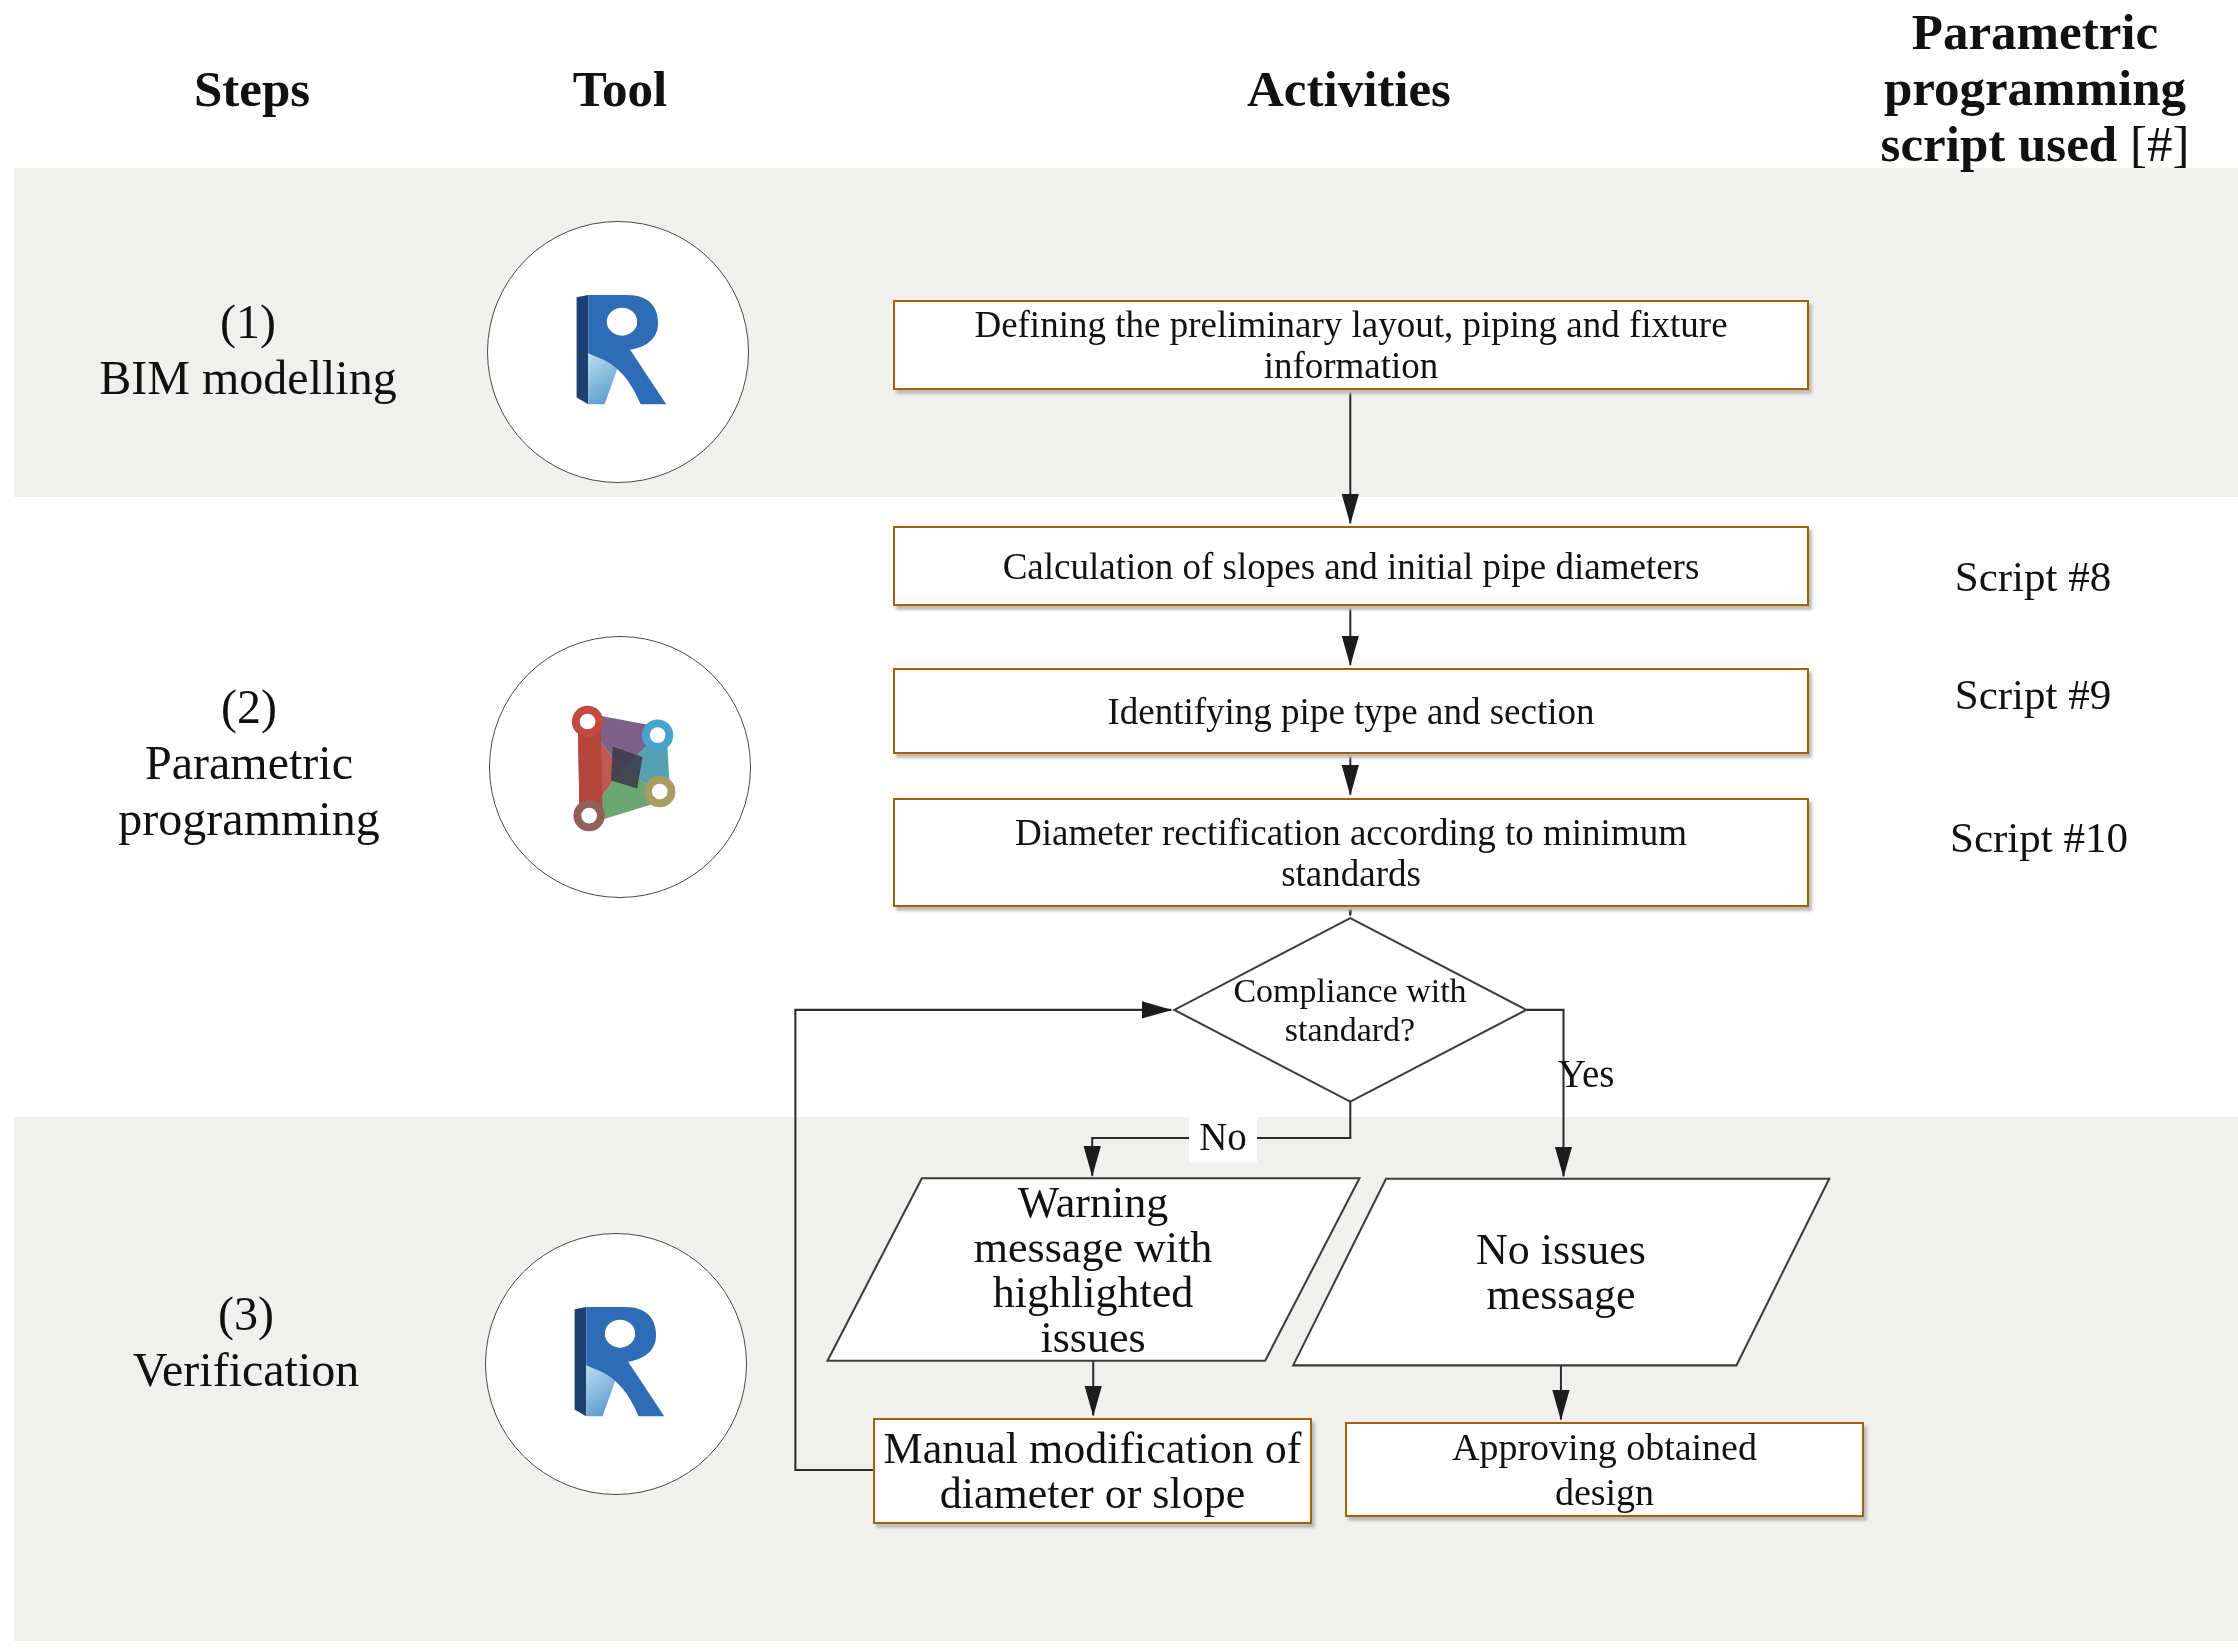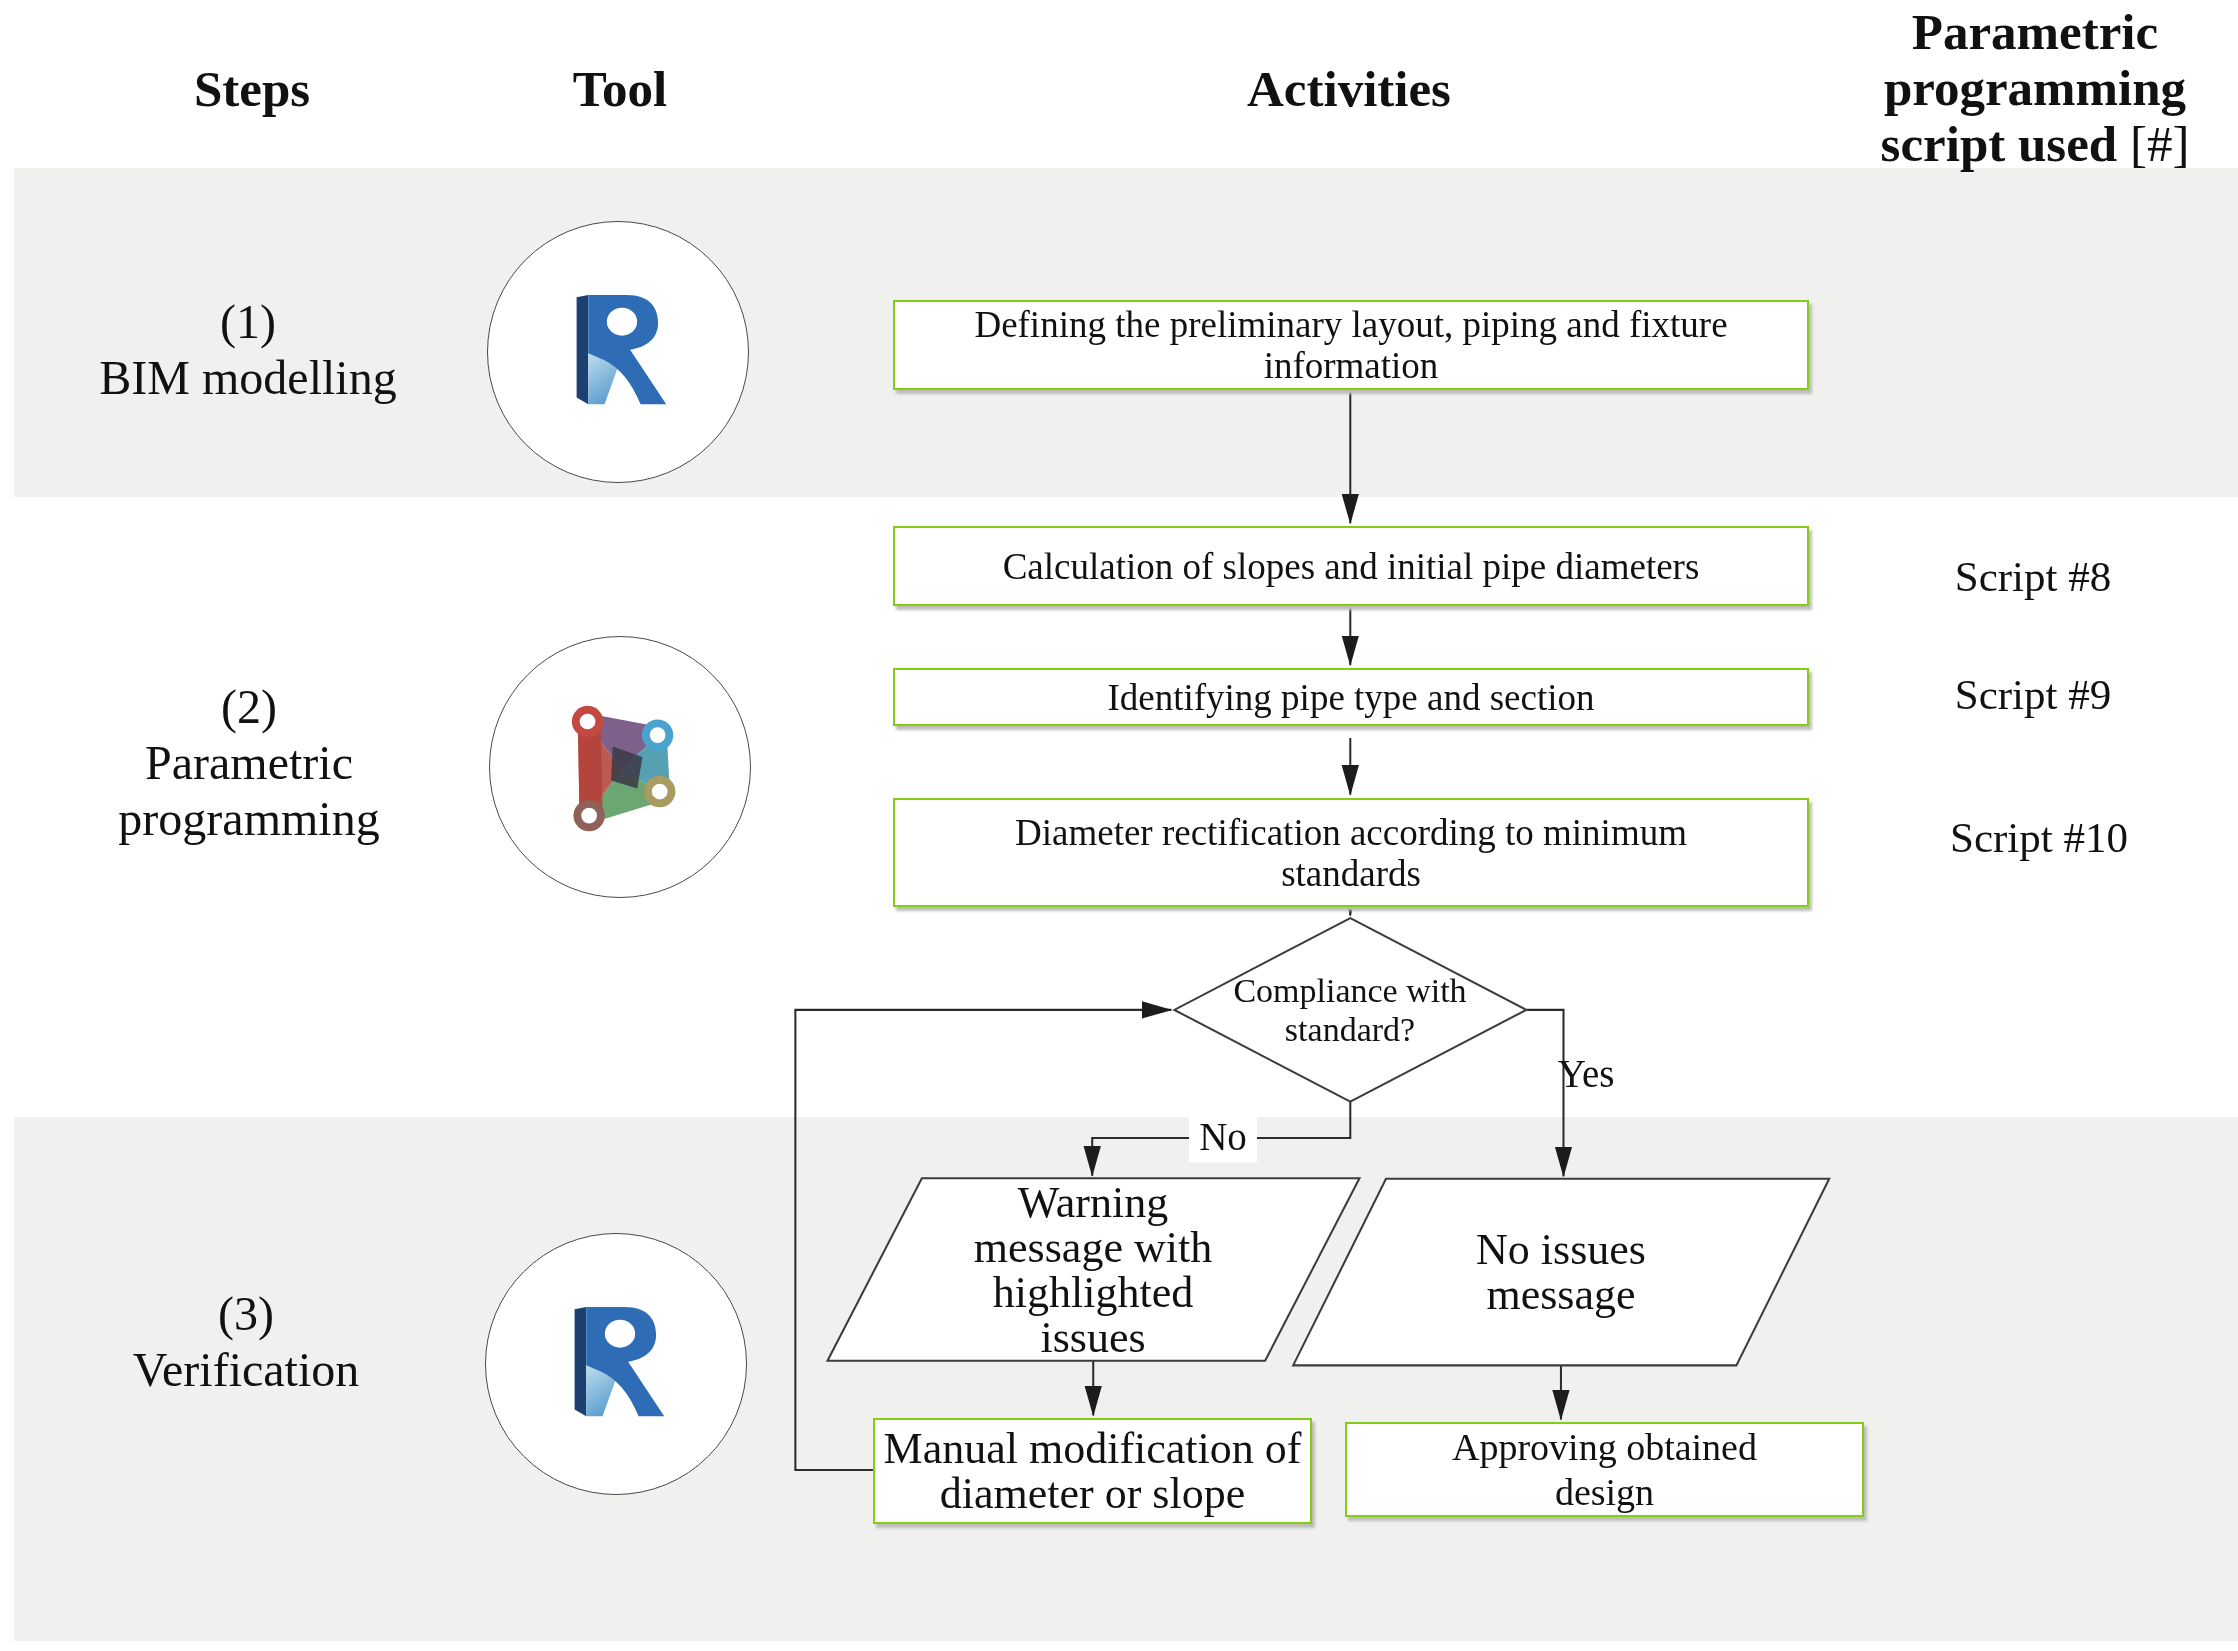--- a/index.html
+++ b/index.html
@@ -9,21 +9,21 @@
   #band1{top:168px;height:329px;}
   #band3{top:1117px;height:524px;}
   .hdr{position:absolute;font-weight:bold;font-size:51px;line-height:55px;
        text-align:center;transform:translate(-50%,-50%);white-space:nowrap;}
   .hdr-tag{font-weight:normal;}
   .steplabel{position:absolute;font-size:48px;line-height:56px;text-align:center;
              transform:translate(-50%,-50%);white-space:nowrap;}
   .circle{position:absolute;width:262px;height:262px;border-radius:50%;
           background:#ffffff;border:1.5px solid #4a4a4a;display:flex;
           align-items:center;justify-content:center;box-sizing:border-box;}
-  .abox{position:absolute;background:#ffffff;border:2px solid #84cc16;
+  .abox{position:absolute;background:#ffffff;border:2px solid #a16207;
         box-shadow:3.1px 3.6px 2.6px #bdbdb9;box-sizing:border-box;display:flex;
         flex-direction:column;align-items:center;justify-content:center;
         font-size:37px;line-height:41px;text-align:center;}
   .abox div{white-space:nowrap;}
   .shape-label{position:absolute;display:flex;flex-direction:column;align-items:center;
                justify-content:center;text-align:center;transform:translate(-50%,-50%);}
   #decision-label{font-size:34px;line-height:39px;}
   #warning-label,#noissues-label{font-size:44px;line-height:45px;}
   .script{position:absolute;font-size:43px;transform:translate(-50%,-50%);white-space:nowrap;}
   .branch{position:absolute;font-size:39px;transform:translate(-50%,-50%);}
@@ -137,21 +137,21 @@
     </svg>
   </div>
 
   <div class="abox" style="left:893px;top:300px;width:916px;height:90px;">
     <div>Defining the preliminary layout, piping and fixture</div>
     <div>information</div>
   </div>
   <div class="abox" style="left:893px;top:526px;width:916px;height:80px;">
     <div>Calculation of slopes and initial pipe diameters</div>
   </div>
-  <div class="abox" style="left:893px;top:668px;width:916px;height:58px;">
+  <div class="abox" style="left:893px;top:668px;width:916px;height:86px;">
     <div>Identifying pipe type and section</div>
   </div>
   <div class="abox" style="left:893px;top:798px;width:916px;height:109px;">
     <div>Diameter rectification according to minimum</div>
     <div>standards</div>
   </div>
   <div class="abox" style="left:873px;top:1418px;width:439px;height:106px;font-size:44px;line-height:45px;">
     <div>Manual modification of</div>
     <div>diameter or slope</div>
   </div>

